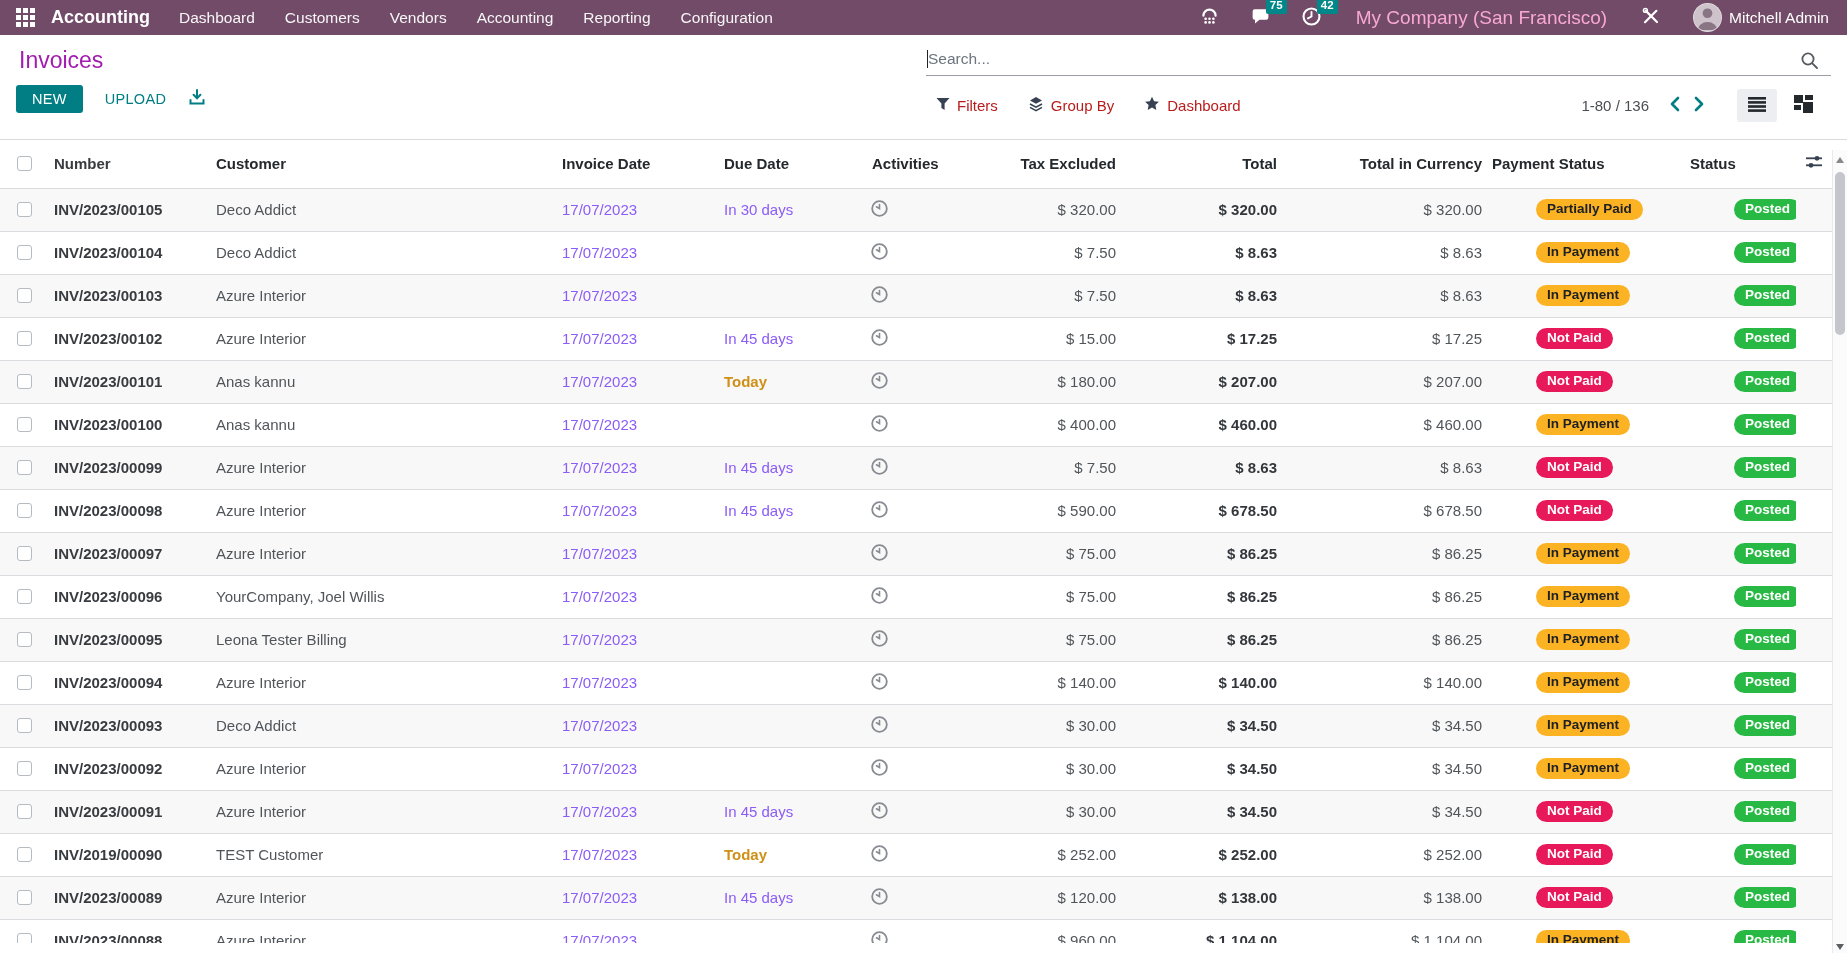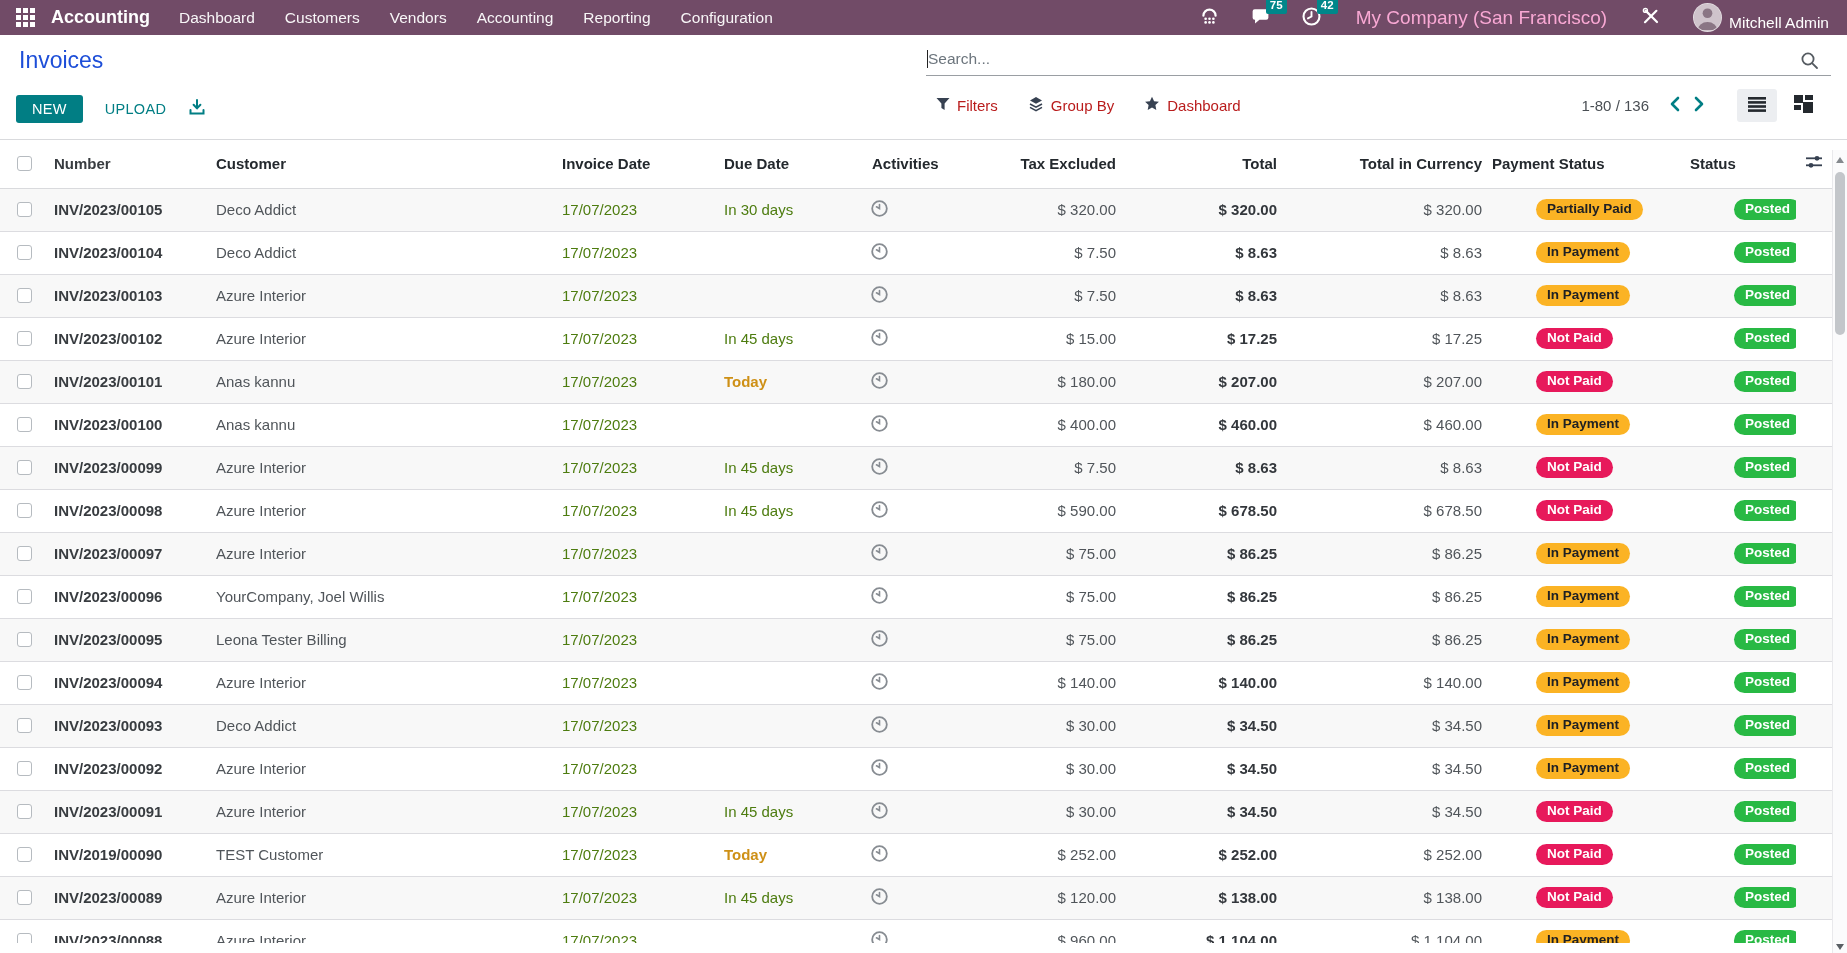--- a/index.html
+++ b/index.html
@@ -19,27 +19,27 @@
   .grid-icon{display:grid; grid-template-columns:repeat(3,5px); grid-gap:2px;}
   .grid-icon i{width:5px; height:5px; background:#fff; display:block;}
   .brand{font-size:18px; font-weight:700; margin:0 14px 0 10px; color:#fff;}
   .nav-menu{display:flex; align-items:center; height:100%;}
   .menu-item{padding:0 15px; height:100%; color:rgba(255,255,255,.95); font-size:15.5px;}
   .nav-right{margin-left:auto; display:flex; align-items:center; gap:14px;}
   .nav-ibtn{position:relative; padding:6px 8px; display:flex; align-items:center;}
   .count-badge{position:absolute; top:-2px; left:24px; background:var(--navbar-badge); color:#fff;
     font-size:11.5px; font-weight:700; line-height:1; padding:2.5px 4px; border-radius:2px;}
   .company-btn{padding:0 12px; font-size:19px; color:#f9a8d4; white-space:nowrap;}
-  .user-btn{display:flex; align-items:flex-end; gap:7px; padding:0 4px 0 10px; color:#fff; font-size:15.5px;}
+  .user-btn{display:flex; align-items:center; gap:7px; padding:0 4px 0 10px; color:#fff; font-size:15.5px;}
   .avatar{width:29px; height:29px; border-radius:50%; background:#cfc3cb; overflow:hidden; display:flex; align-items:flex-end; justify-content:center; border:1px solid rgba(255,255,255,.4);}
 
   
   .control-panel{display:flex; padding:10px 16px 0 16px; height:105px; border-bottom:1px solid #d9dadd;}
   .cp-left{width:890px;}
-  .page-title{font-size:23px; font-weight:400; color:#1d4ed8; margin:2px 0 20px 3px;}
+  .page-title{font-size:23px; font-weight:400; color:#a21caf; margin:2px 0 10px 3px;}
   .cp-actions{display:flex; align-items:center;}
   .btn-new{background:var(--accent-teal); color:#fff; font-size:14.5px; font-weight:500; letter-spacing:.3px;
     padding:6px 16px; border-radius:3px;}
   .btn-upload{color:var(--accent-teal); font-size:14.5px; font-weight:500; letter-spacing:.3px; margin-left:16px; padding:6px 6px;}
   .btn-download{margin-left:12px; padding:4px; display:flex;}
   .cp-right{flex:1; margin-left:20px; position:relative;}
   .search-box{position:relative; border-bottom:1px solid #9a9ea3; padding:5px 30px 7px 1px; display:flex; align-items:center;}
   .text-caret{width:1px; height:18px; background:#222; display:inline-block;}
   .search-input{border:none; outline:none; flex:1; font-size:15.5px; font-family:inherit; color:#555; background:transparent;}
   .search-input::placeholder{color:#6c757d;}
@@ -59,21 +59,21 @@
   thead th{height:48px; text-align:left; font-size:15px; font-weight:700; color:#24292e;
     border-bottom:1px solid #d9dadd; white-space:nowrap;}
   tbody td{height:43px; border-bottom:1px solid #dcdce0; font-size:15px; white-space:nowrap; overflow:hidden;}
   tr.striped td{background:#f8f8f8;}
   .col-check{padding-left:17px;}
   .cb{appearance:none; -webkit-appearance:none; width:15px; height:15px; border:1px solid #b6bbc0; border-radius:3px; background:#fff; cursor:pointer; display:block;}
   .c-number{padding-left:8px; font-weight:700; color:#383c40;}
   .c-left{padding-left:10px;}
   .c-right{text-align:right; padding-right:2px;}
   .c-total{font-weight:700; color:#33373c;}
-  .c-date{color:#4d7c0f;}
+  .c-date{color:#8b5cf6;}
   .due-today{color:var(--due-today); font-weight:700;}
   .c-activity{padding-left:6px;}
   .activity-btn{display:flex; padding:2px;}
   .c-pay{padding-left:8px;}
   .c-status{padding-left:6px;}
   .badge{display:inline-block; padding:2.5px 11px; border-radius:20px; font-size:13.5px; font-weight:700; line-height:1.25;margin-left:44px;}
   .badge.warning{background:var(--badge-warning); color:#202124;}
   .badge.danger{background:var(--badge-danger); color:#fff;}
   .badge.success{background:var(--badge-success); color:#fff;}
   .col-settings{text-align:center;}

